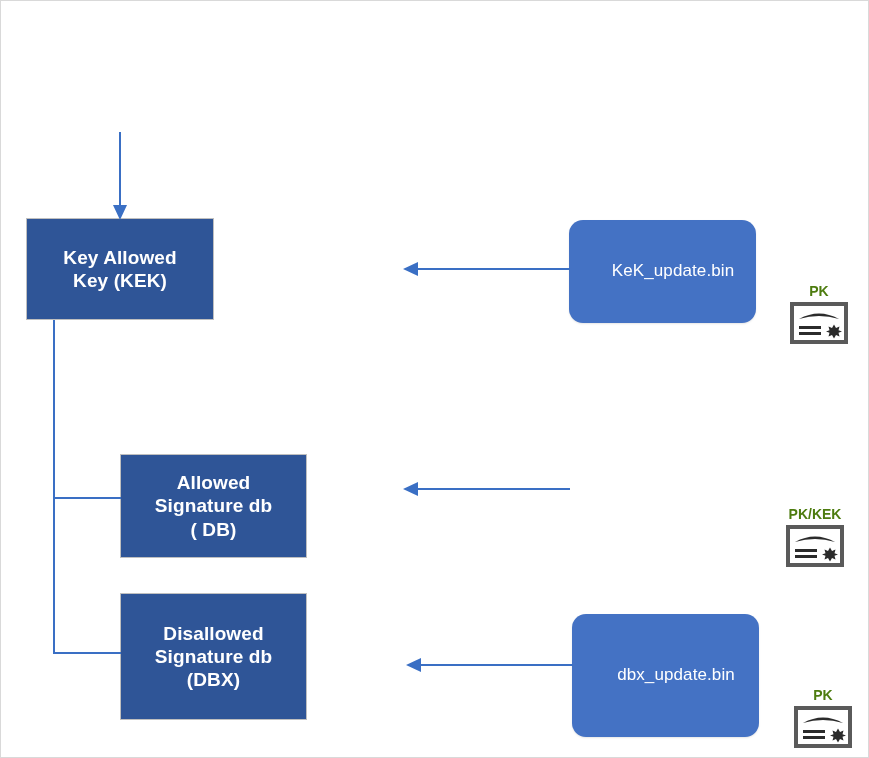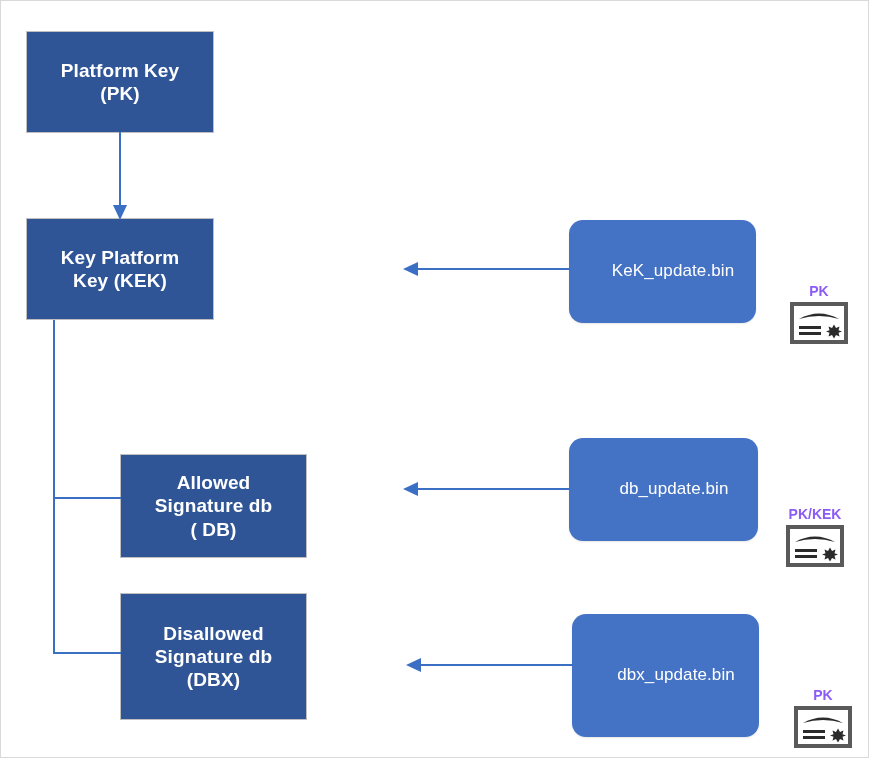--- a/index.html
+++ b/index.html
@@ -57,46 +57,43 @@
     width: 58px;
     height: 42px;
   }
   .cert-label {
     position: absolute;
     left: 50%;
     transform: translateX(-50%);
     top: -19px;
     font-size: 14px;
     font-weight: bold;
-    color: #8b5cf6;
+    color: #4d7c0f;
     white-space: nowrap;
   }
 </style>
 </head>
 <body>
 
 <div id="canvas">
 
-  <div class="node key-node" style="left:25px; top:30px; width:188px; height:102px;">Platform Key
-(PK)</div>
 
-  <div class="node key-node" style="left:25px; top:217px; width:188px; height:102px;">Key Platform
+  <div class="node key-node" style="left:25px; top:217px; width:188px; height:102px;">Key Allowed
 Key (KEK)</div>
 
   <div class="node key-node" style="left:119px; top:437px; width:187px; height:104px;margin-top:16px;">Allowed
 Signature db
 ( DB)</div>
 
   <div class="node key-node" style="left:119px; top:592px; width:187px; height:127px;">Disallowed
 Signature db
 (DBX)</div>
 
   <div class="node update-node" style="left:568px; top:219px; width:187px; height:103px;">KeK_update.bin</div>
 
-  <div class="node update-node" style="left:568px; top:437px; width:189px; height:103px;">db_update.bin</div>
 
   <div class="node update-node" style="left:571px; top:613px; width:187px; height:123px;">dbx_update.bin</div>
 
   <svg class="arrow-svg" style="left:108px; top:131px; width:22px; height:90px;" viewBox="0 0 22 90">
     <line x1="11" y1="0" x2="11" y2="76" stroke="#3a6fc4" stroke-width="2"></line>
     <polygon points="11,88 4,73 18,73" fill="#3a6fc4"></polygon>
   </svg>
 
   <div class="connector v-line" style="left:52px; top:319px; width:2px; height:334px;"></div>
   <div class="connector h-line" style="left:52px; top:496px; width:68px; height:2px;"></div>

